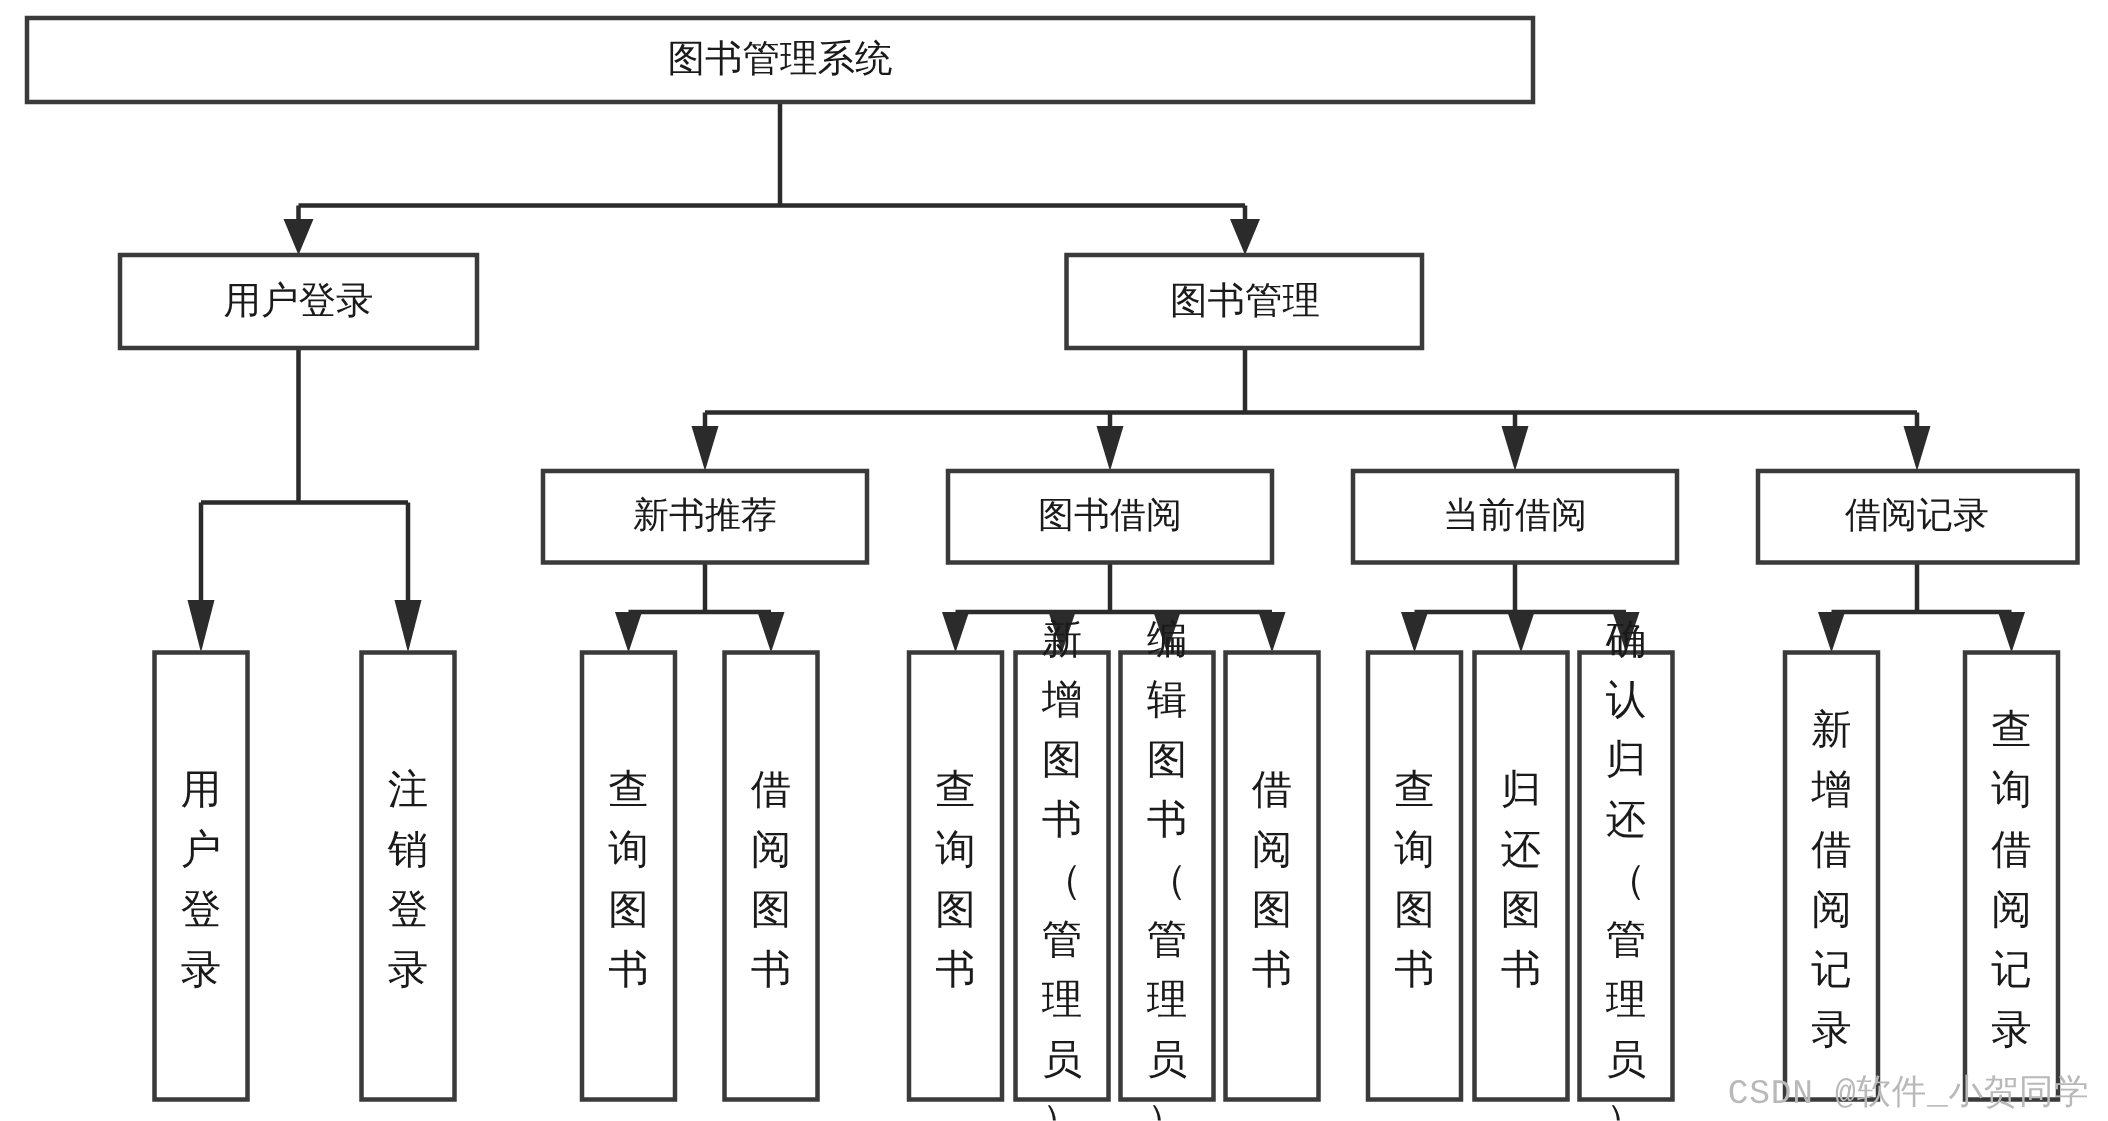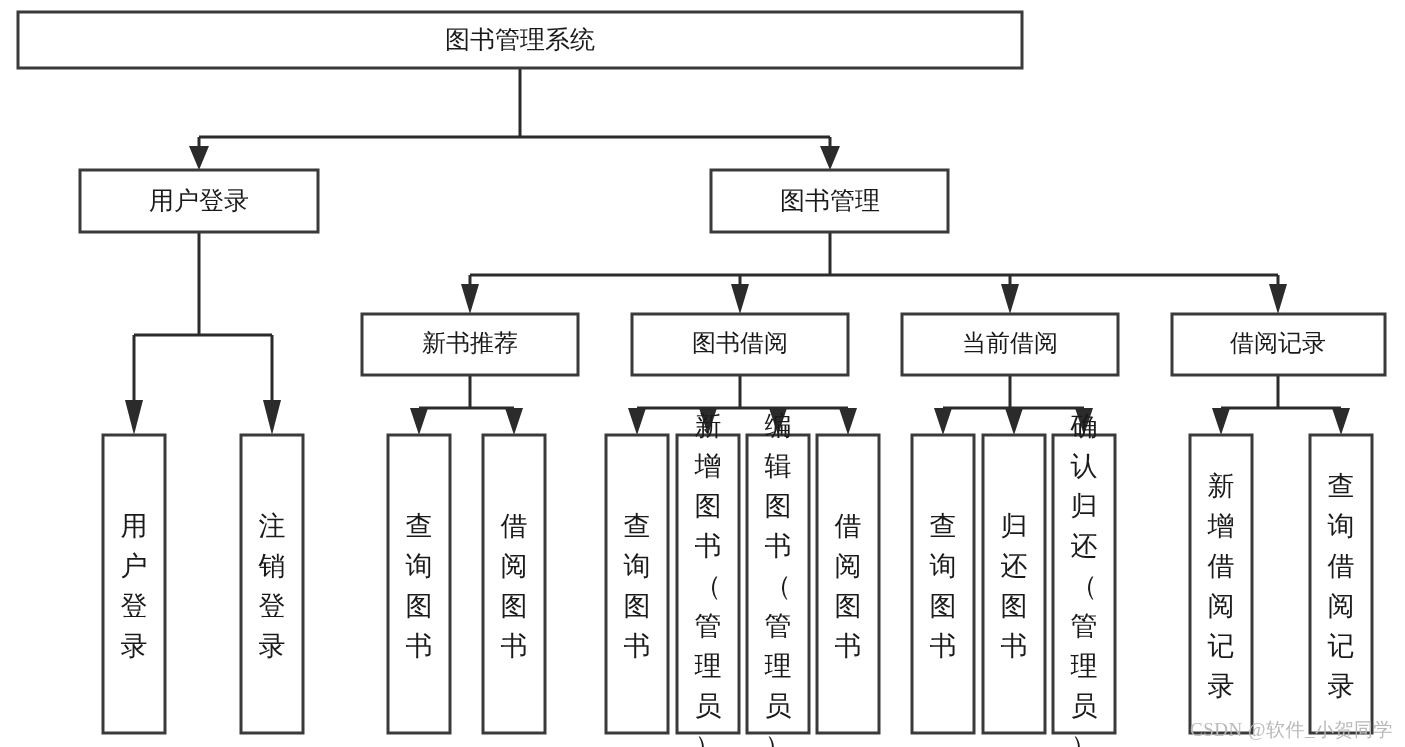--- a/index.html
+++ b/index.html
@@ -57,22 +57,22 @@
   .vlabel {
     font-family: "Liberation Sans", "DejaVu Sans", sans-serif;
     fill: #1a1a1a;
     font-size: 27px;
     text-anchor: middle;
   }
   .watermark {
     position: absolute;
     right: 12px;
     bottom: 4px;
-    font-family: Liberation Serif, serif;
-    font-size: 19px;
+    font-family: Liberation Mono, monospace;
+    font-size: 23px;
     color: #b9b9b9;
     letter-spacing: 0.5px;
     white-space: nowrap;
     pointer-events: none;
   }
 </style>
 </head>
 <body>
 
 <div id="diagram-root">

